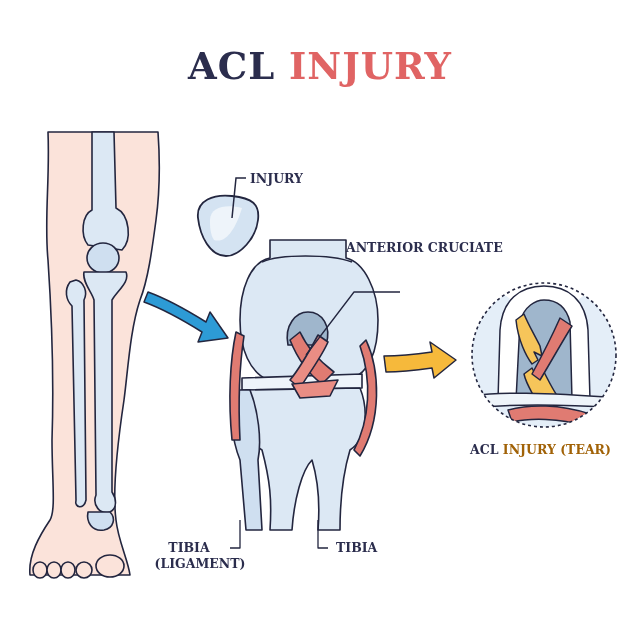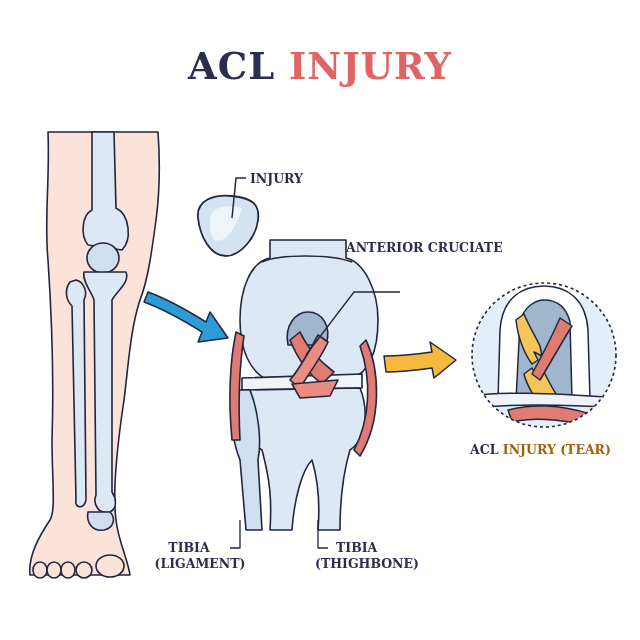--- a/index.html
+++ b/index.html
@@ -109,19 +109,18 @@
   <div>ANTERIOR CRUCIATE</div>
 </div>
 
 <div class="lbl center" style="left:150px; top:540px; width:100px;">
   <div style="text-align:center; padding-right:22px;">TIBIA</div>
   <div>(LIGAMENT)</div>
 </div>
 
 <div class="lbl center" style="left:312px; top:540px; width:110px;">
   <div style="text-align:left; padding-left:24px;">TIBIA</div>
-  <div>(THIGHBONE)</div>
 </div>
 
 <div class="lbl" style="left:470px; top:442px;">
   <span>ACL</span>
   <span class="red">INJURY (TEAR)</span>
 </div>
 
 </body></html>

